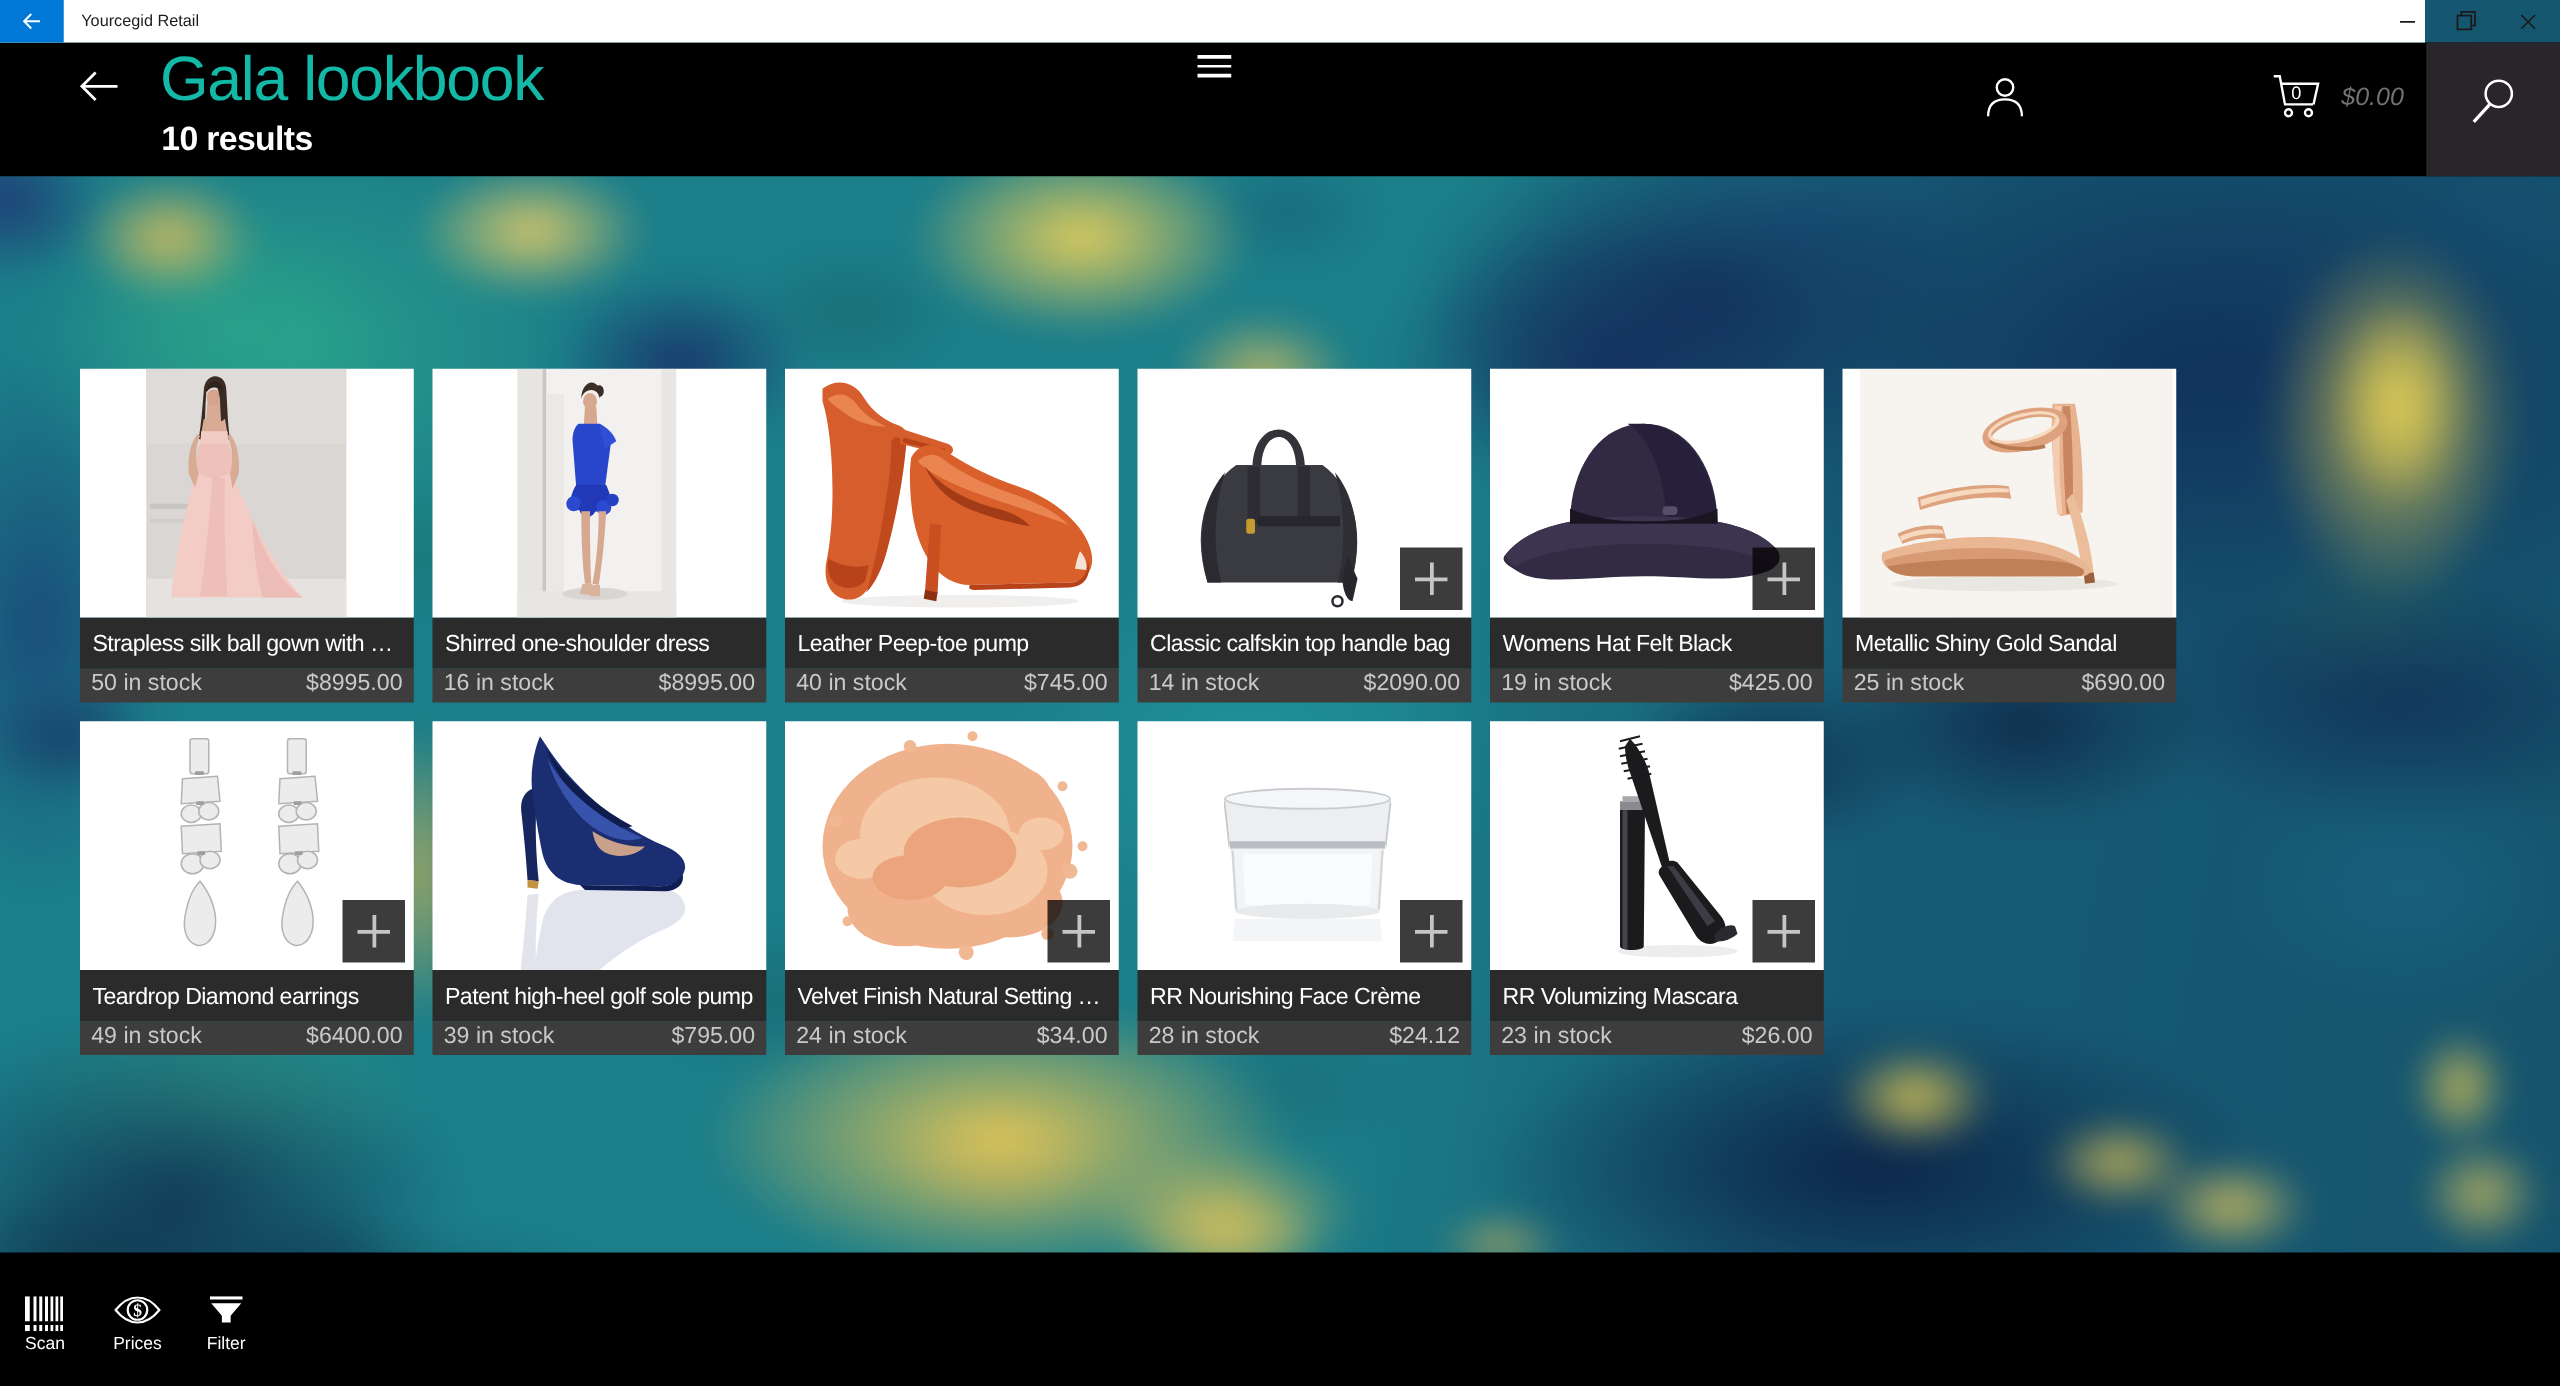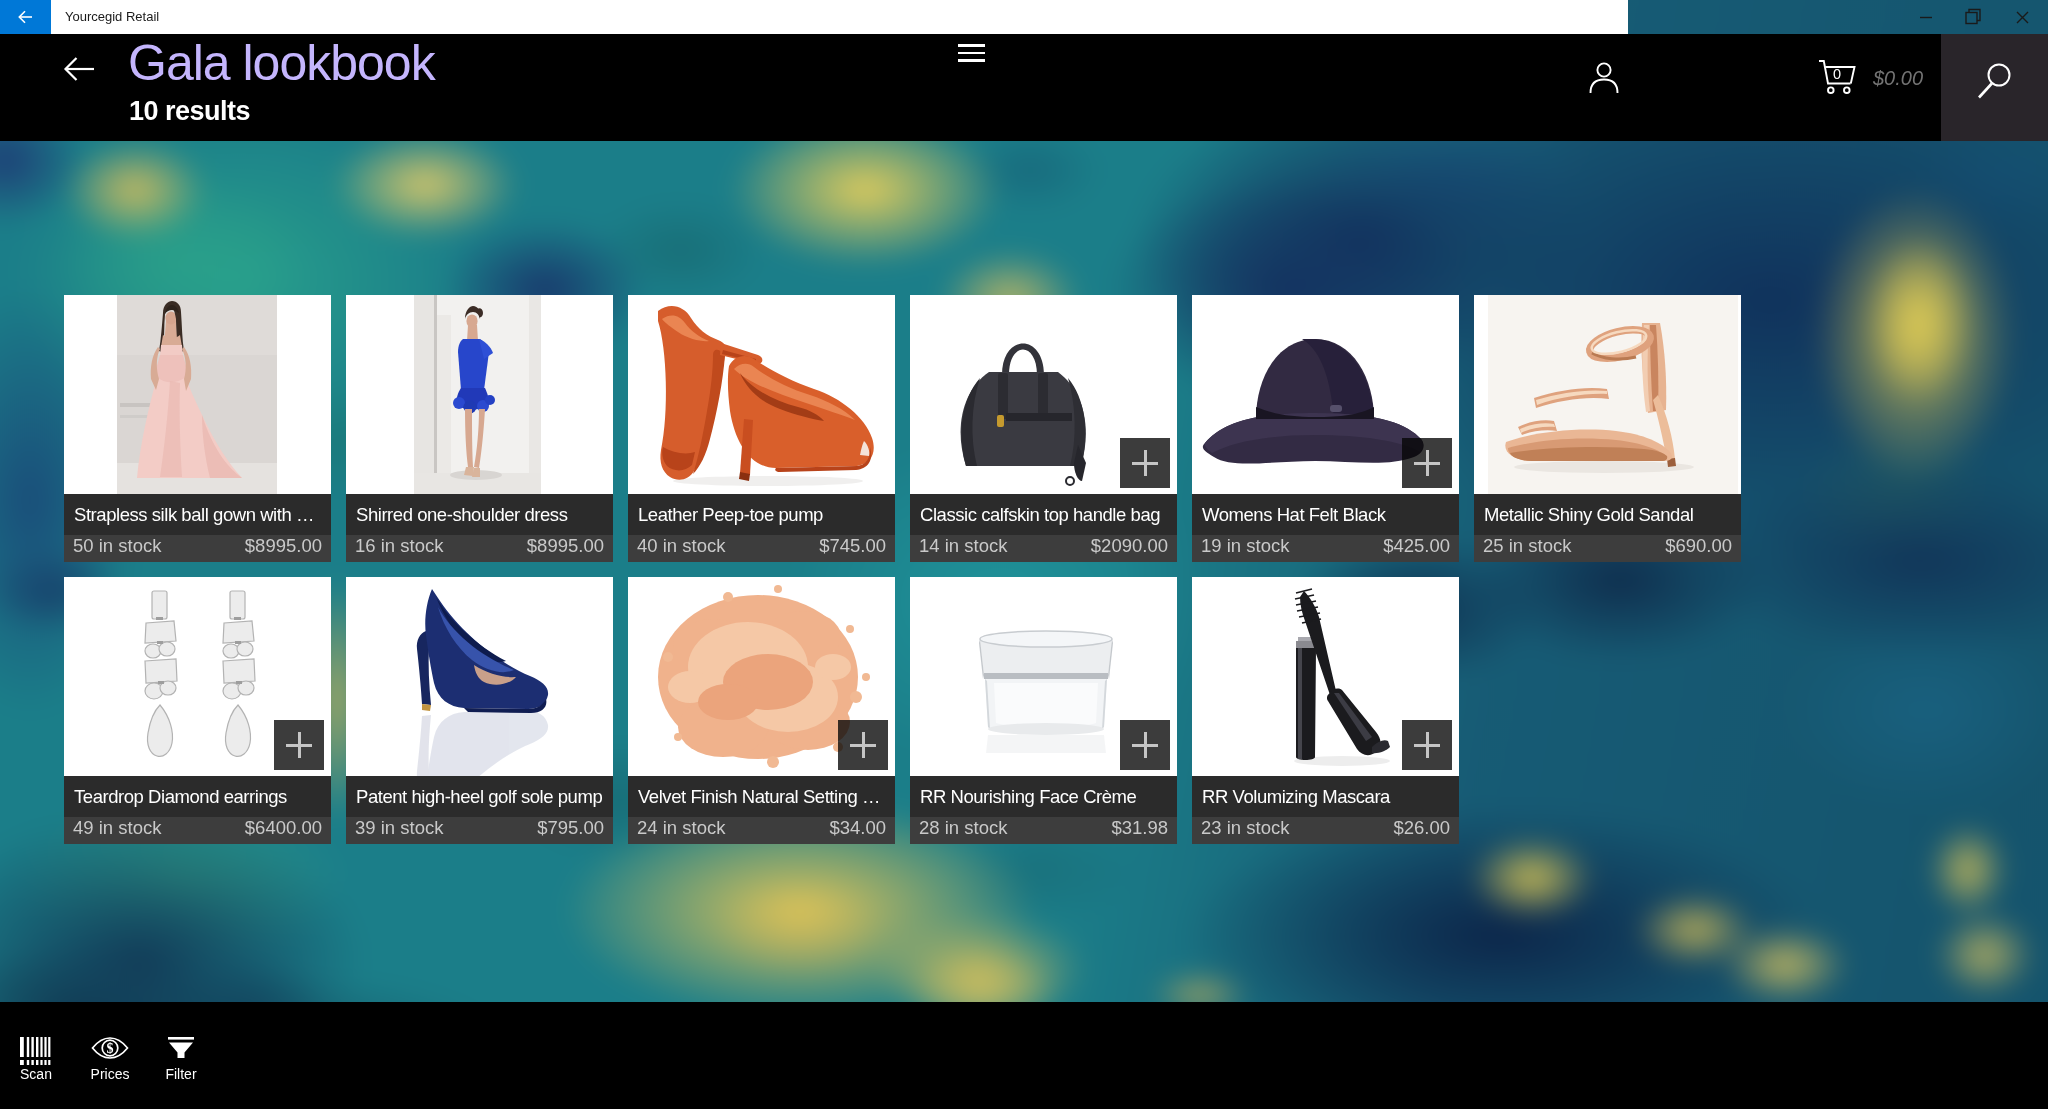--- a/index.html
+++ b/index.html
@@ -44,29 +44,29 @@
     radial-gradient(ellipse 100px 60px at 1110px 250px, rgba(22,98,120,.7), rgba(22,98,120,0) 72%),
     radial-gradient(ellipse 140px 90px at 420px 520px, rgba(26,120,118,.7), rgba(26,120,118,0) 72%),
     radial-gradient(ellipse 150px 80px at 700px 880px, rgba(22,100,110,.65), rgba(22,100,110,0) 72%),
     radial-gradient(ellipse 130px 80px at 1120px 950px, rgba(24,106,118,.65), rgba(24,106,118,0) 72%),
     radial-gradient(ellipse 110px 70px at 330px 1090px, rgba(17,72,96,.8), rgba(17,72,96,0) 72%),
     radial-gradient(ellipse 200px 90px at 160px 1090px, rgba(14,52,74,.9), rgba(14,52,74,0) 74%),
     radial-gradient(ellipse 350px 90px at 330px 1120px, rgba(16,60,82,.6), rgba(16,60,82,0) 74%);
 }
 
 
-#titlebar { position:absolute; left:0; top:0; width:1628px; height:34px; background:#fff; z-index:40; }
+#titlebar { position:absolute; left:0; top:0; width:1940px; height:34px; background:#fff; z-index:40; }
 #backsq { position:absolute; left:0; top:0; width:51px; height:34px; background:#0078d7; }
 #apptitle { position:absolute; left:65px; top:0; height:34px; line-height:34px; font-size:13px; color:#1b1b1b; }
 .winbtn { position:absolute; top:0; height:34px; }
 
 
 #header { position:absolute; left:0; top:34px; width:2048px; height:107px; background:#000; z-index:30; }
 #searchpanel { position:absolute; right:0; top:0; width:107px; height:107px; background:#29252a; }
-#pagetitle { position:absolute; left:128px; top:4px; font-size:50px; line-height:1; color:#c4b5fd; letter-spacing:-1px; white-space:nowrap; }
+#pagetitle { position:absolute; left:128px; top:4px; font-size:50px; line-height:1; color:#14b8a6; letter-spacing:-1px; white-space:nowrap; }
 #results { position:absolute; left:129px; top:62px; font-size:27px; font-weight:bold; color:#fff; letter-spacing:-0.5px; }
 #hamburger { position:absolute; left:958px; top:10px; }
 #hamburger div { width:27px; height:2.5px; background:#fff; margin-bottom:5px; }
 #cartprice { position:absolute; left:1873px; top:33px; font-size:20px; color:#737373;font-style:italic; }
 
 
 .card { position:absolute; width:267px; z-index:20; }
 .cimg { position:relative; width:267px; height:199px; background:#fff; overflow:hidden; }
 .cname { width:267px; height:41px; background:#2b2b2b; color:#fff; font-size:18.5px; letter-spacing:-0.45px; line-height:41px; padding:0 10px; white-space:nowrap; overflow:hidden; text-overflow:ellipsis; }
 .cmeta { width:267px; height:27px; background:#3d3d3d; color:#c9c9c9; font-size:18.5px; display:flex; justify-content:space-between; padding:0 9px; }
@@ -439,21 +439,21 @@
         <ellipse cx="136" cy="152" rx="58" ry="6" fill="#e8eaec"></ellipse>
         <g opacity=".35">
           <path d="M78 158 L194 158 L196 176 L76 176 Z" fill="#dfe2e5"></path>
         </g>
       </svg>
       <div class="plus"></div>
     </div>
     <div class="cname">RR Nourishing Face Crème</div>
     <div class="cmeta">
           <span>28 in stock</span>
-          <span>$31.98</span>
+          <span>$24.12</span>
         </div>
   </div>
 
   <div class="card" style="left:1192px;top:577px">
     <div class="cimg">
       <svg width="267" height="199" viewBox="0 0 267 199">
         <ellipse cx="150" cy="184" rx="48" ry="5" fill="#ededed"></ellipse>
         <path d="M104 71 L124 71 L123 180 C123 184 104 184 104 180 Z" fill="#1b1b1e"></path>
         <path d="M106 71 L110 71 L110 182 L106 182 Z" fill="#45454c"></path>
         <path d="M104 64 L124 64 L124 71 L104 71 Z" fill="#8a8a90"></path>

